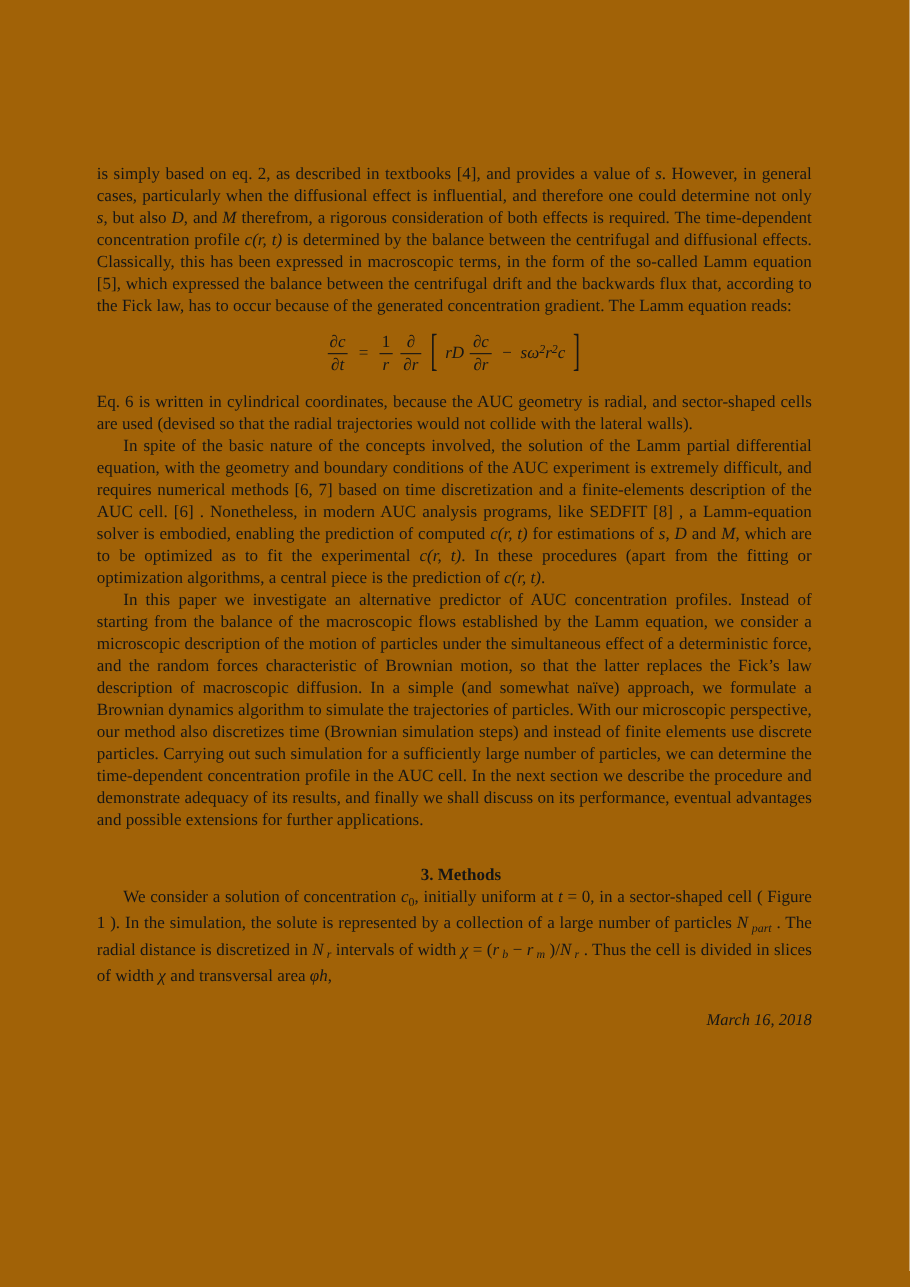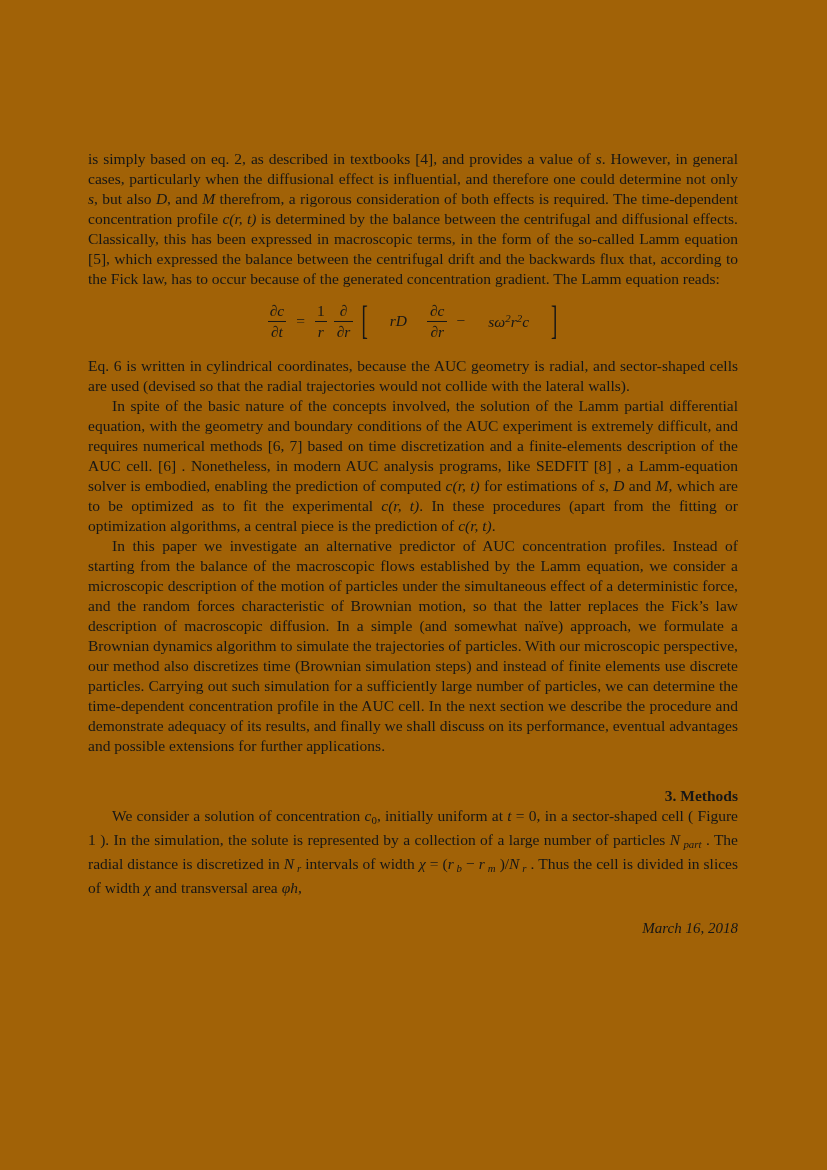--- a/index.html
+++ b/index.html
@@ -53,34 +53,34 @@
   }
   .frac {
     display: inline-flex;
     flex-direction: column;
     align-items: center;
     margin: 0 3px;
   }
   .frac .num { display: block; padding: 0 3px 1px 3px; }
   .frac .den { display: block; border-top: 1px solid #161616; padding: 1px 3px 0 3px; }
   .eq-op { margin: 0 6px; }
-  .eq-term { margin: 0 17px; }
+  .eq-term { margin: 0 2px; }
   .eq-bracket {
     display: inline-block;
     font-size: 19px;
     transform: scaleY(2.15);
     margin: 0 5px;
     font-weight: 400;
   }
   
   .section-heading {
     margin: 30px 0 0 12px;
     font-weight: bold;
     font-size: 15.5px;
-    text-align: right;
+    text-align: center;
   }
   .subsection-heading {
     margin: 16px 0 0 0;
     font-style: italic;
     font-size: 15.5px;
     text-align: left;
   }
   .after-subsection { margin-top: 6px; }
   .footer-date {
     margin-top: 20px;

